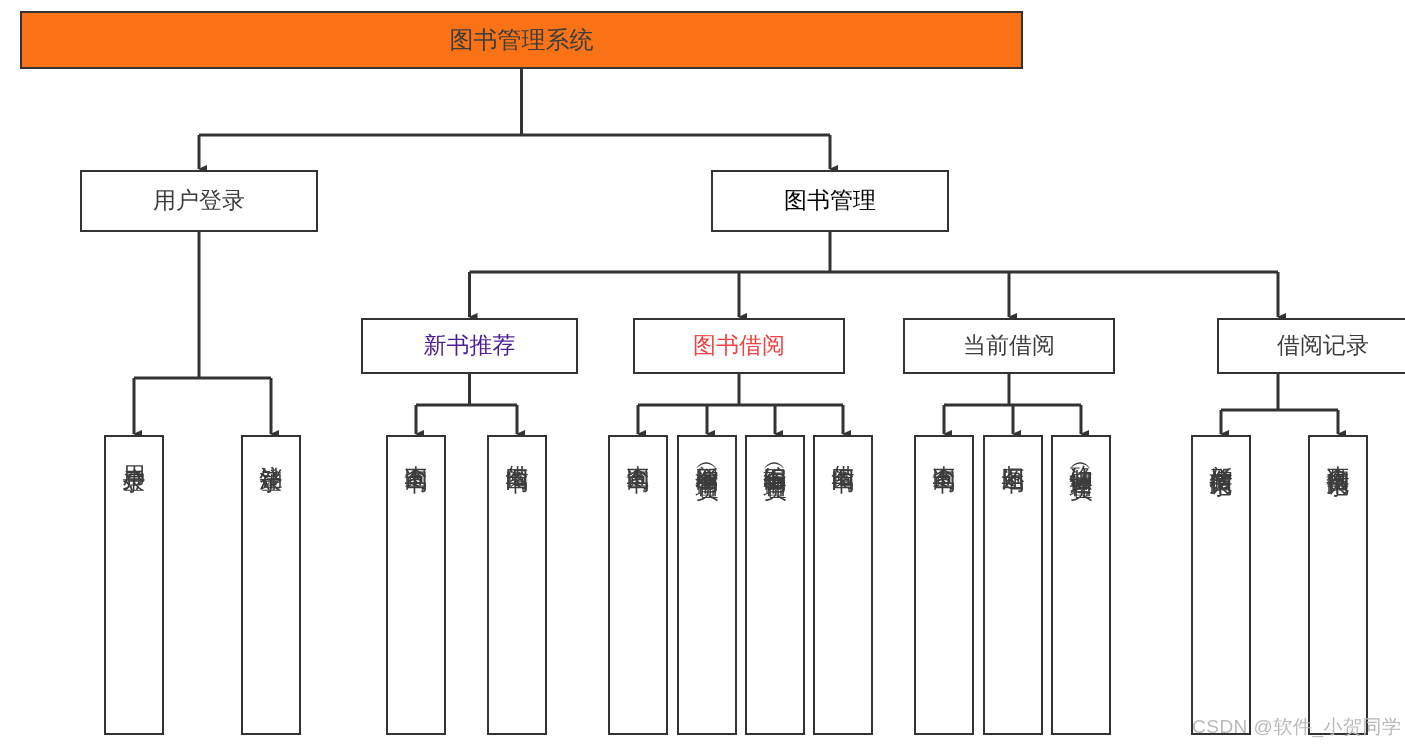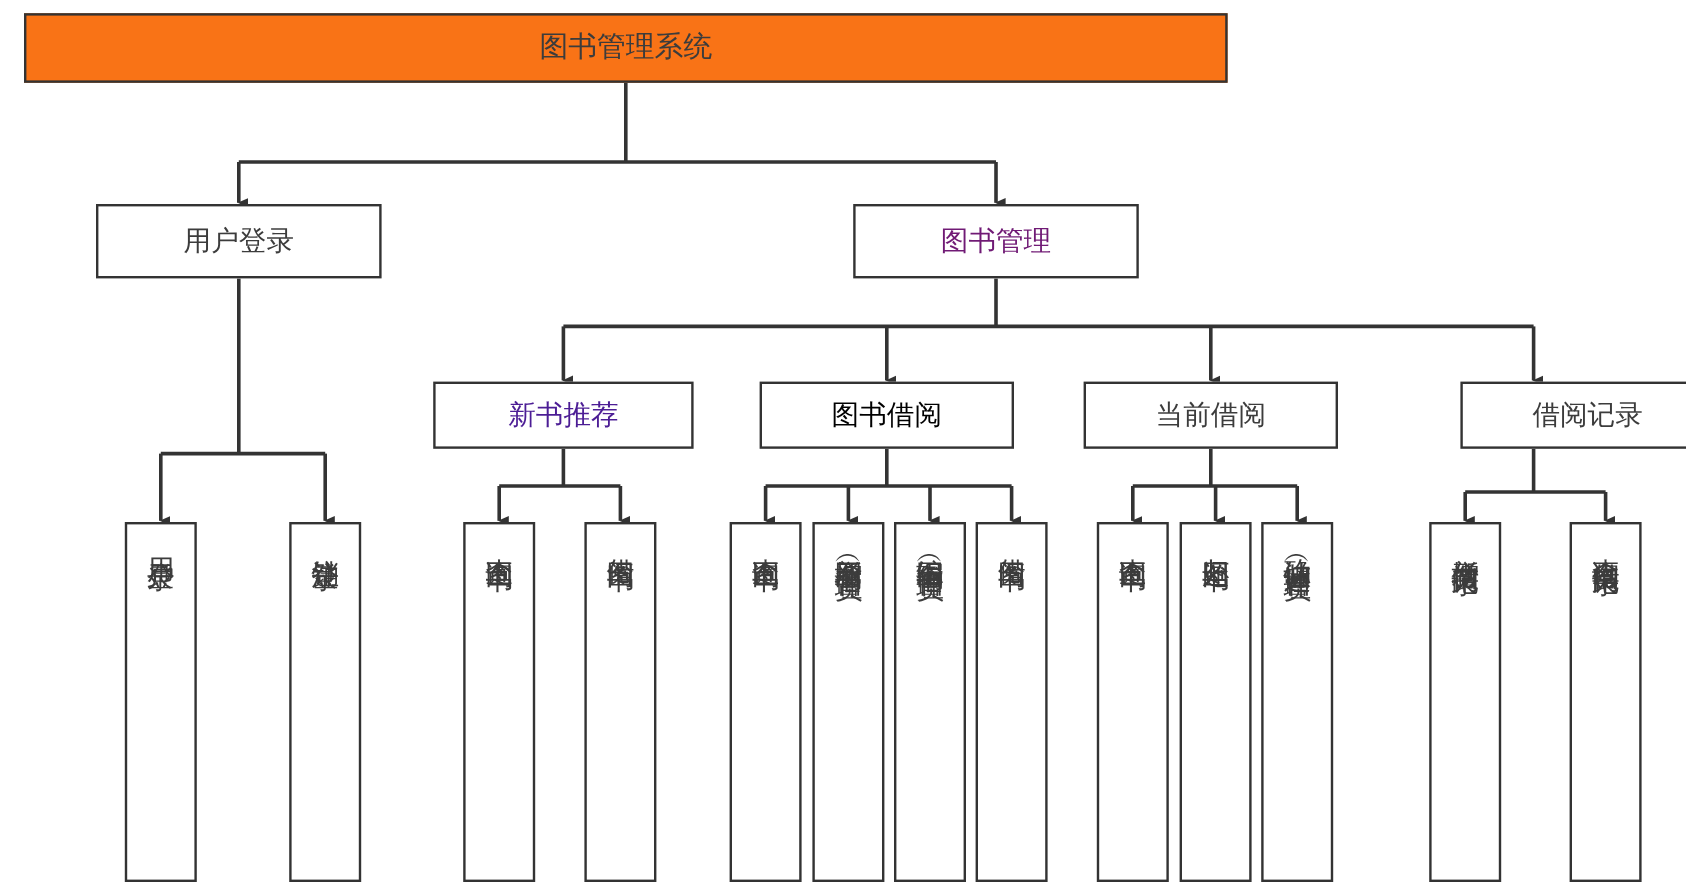--- a/index.html
+++ b/index.html
@@ -112,27 +112,27 @@
       </g>
   </svg>
   <div id="node-layer">
       <div class="node horizontal root" style="left: 20px; top: 11px; width: 1003px; height: 58px; border-color: rgb(51, 51, 51); background: #f97316;">
         <span class="label" style="color: rgb(60, 60, 60);">图书管理系统</span>
       </div>
       <div class="node horizontal" style="left: 80px; top: 170px; width: 238px; height: 62px; border-color: rgb(51, 51, 51); background: rgb(255, 255, 255);">
         <span class="label" style="color: rgb(60, 60, 60);">用户登录</span>
       </div>
       <div class="node horizontal" style="left: 711px; top: 170px; width: 238px; height: 62px; border-color: rgb(51, 51, 51); background: rgb(255, 255, 255);">
-        <span class="label" style="color: #701a75;">图书管理</span>
+        <span class="label" style="color: #000000;">图书管理</span>
       </div>
       <div class="node horizontal" style="left: 361px; top: 318px; width: 217px; height: 56px; border-color: rgb(51, 51, 51); background: rgb(255, 255, 255);">
         <span class="label" style="color: #4c1d95;">新书推荐</span>
       </div>
       <div class="node horizontal" style="left: 633px; top: 318px; width: 212px; height: 56px; border-color: rgb(51, 51, 51); background: rgb(255, 255, 255);">
-        <span class="label" style="color: #000000;">图书借阅</span>
+        <span class="label" style="color: #ef4444;">图书借阅</span>
       </div>
       <div class="node horizontal" style="left: 903px; top: 318px; width: 212px; height: 56px; border-color: rgb(51, 51, 51); background: rgb(255, 255, 255);">
         <span class="label" style="color: rgb(60, 60, 60);">当前借阅</span>
       </div>
       <div class="node horizontal" style="left: 1172px; top: 318px; width: 212px; height: 56px; border-color: rgb(51, 51, 51); background: rgb(255, 255, 255); margin-left: 45px;">
         <span class="label" style="color: rgb(60, 60, 60);">借阅记录</span>
       </div>
       <div class="node vertical" style="left: 104px; top: 435px; width: 60px; height: 300px; border-color: rgb(51, 51, 51); background: rgb(255, 255, 255);">
         <span class="label" style="color: rgb(60, 60, 60);">用户登录</span>
       </div>
@@ -166,13 +166,14 @@
       <div class="node vertical" style="left: 1051px; top: 435px; width: 60px; height: 300px; border-color: rgb(51, 51, 51); background: rgb(255, 255, 255);">
         <span class="label" style="color: rgb(60, 60, 60);">确认归还（管理员）</span>
       </div>
       <div class="node vertical" style="left: 1191px; top: 435px; width: 60px; height: 300px; border-color: rgb(51, 51, 51); background: rgb(255, 255, 255);">
         <span class="label" style="color: rgb(60, 60, 60);">新增借阅记录</span>
       </div>
       <div class="node vertical" style="left: 1308px; top: 435px; width: 60px; height: 300px; border-color: rgb(51, 51, 51); background: rgb(255, 255, 255);">
         <span class="label" style="color: rgb(60, 60, 60);">查询借阅记录</span>
       </div>
     </div>
+  <div class="watermark" style="left: 1192px; top: 714px; color: rgb(185, 185, 185);">CSDN @软件_小贺同学</div>
 </div>
 
 </body></html>

